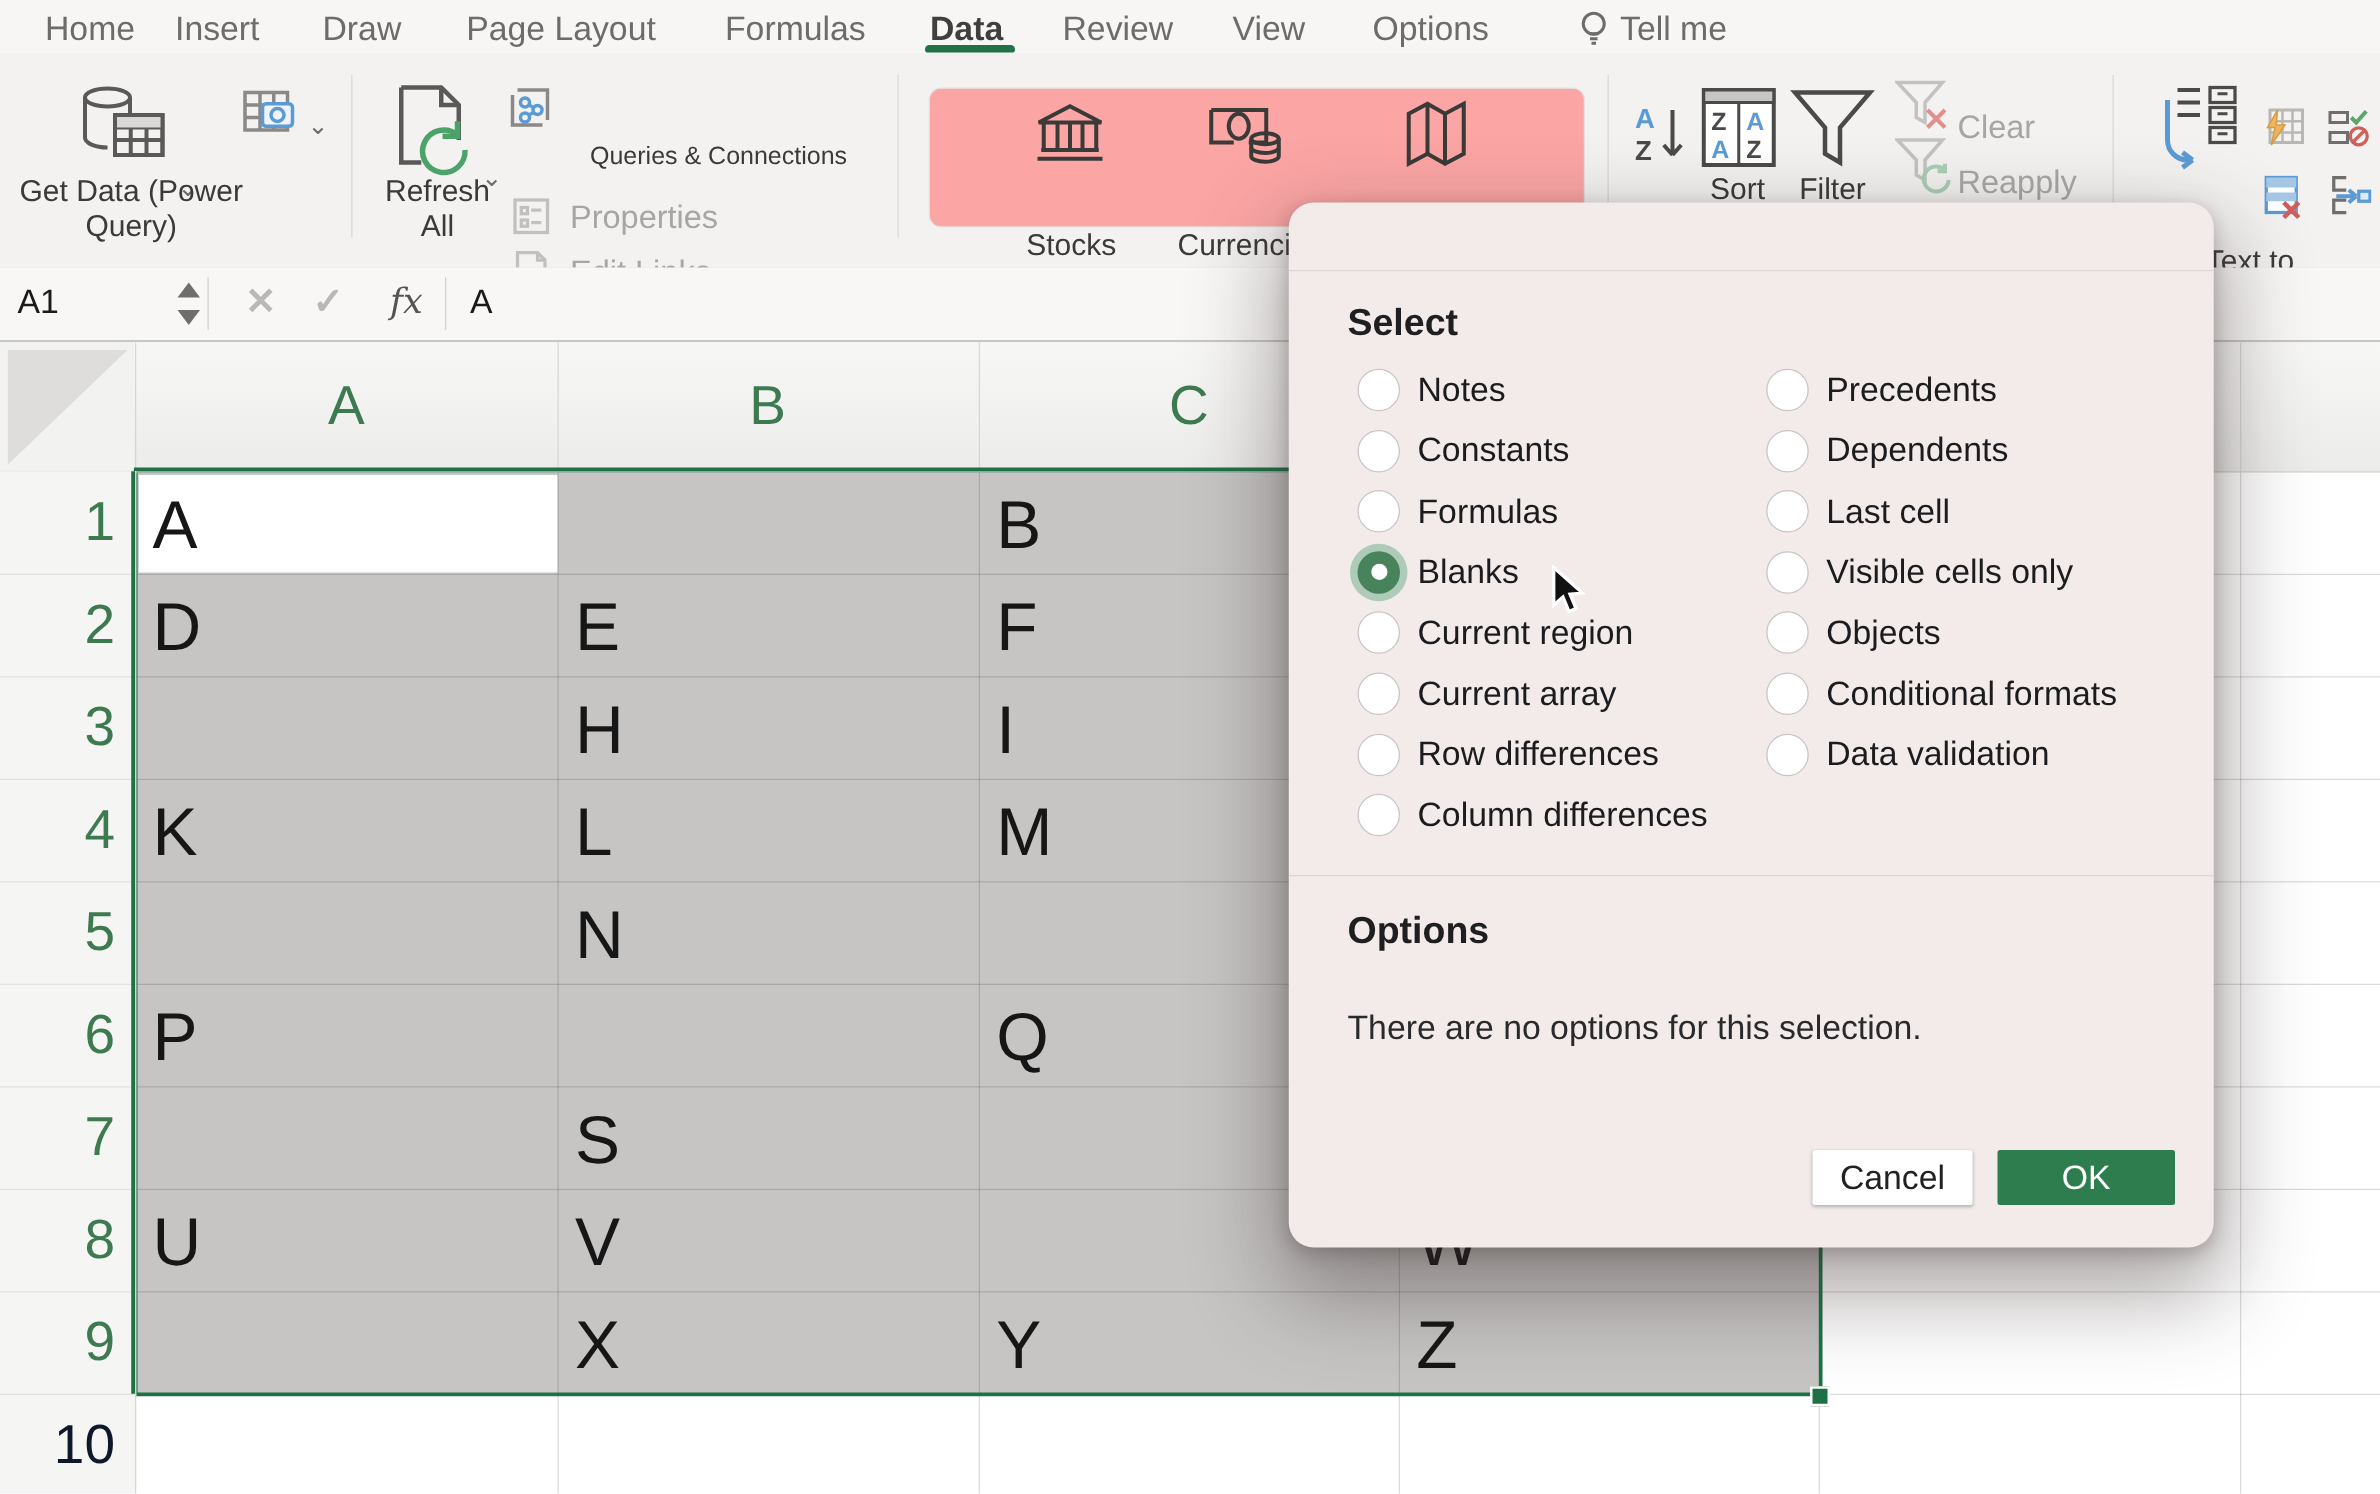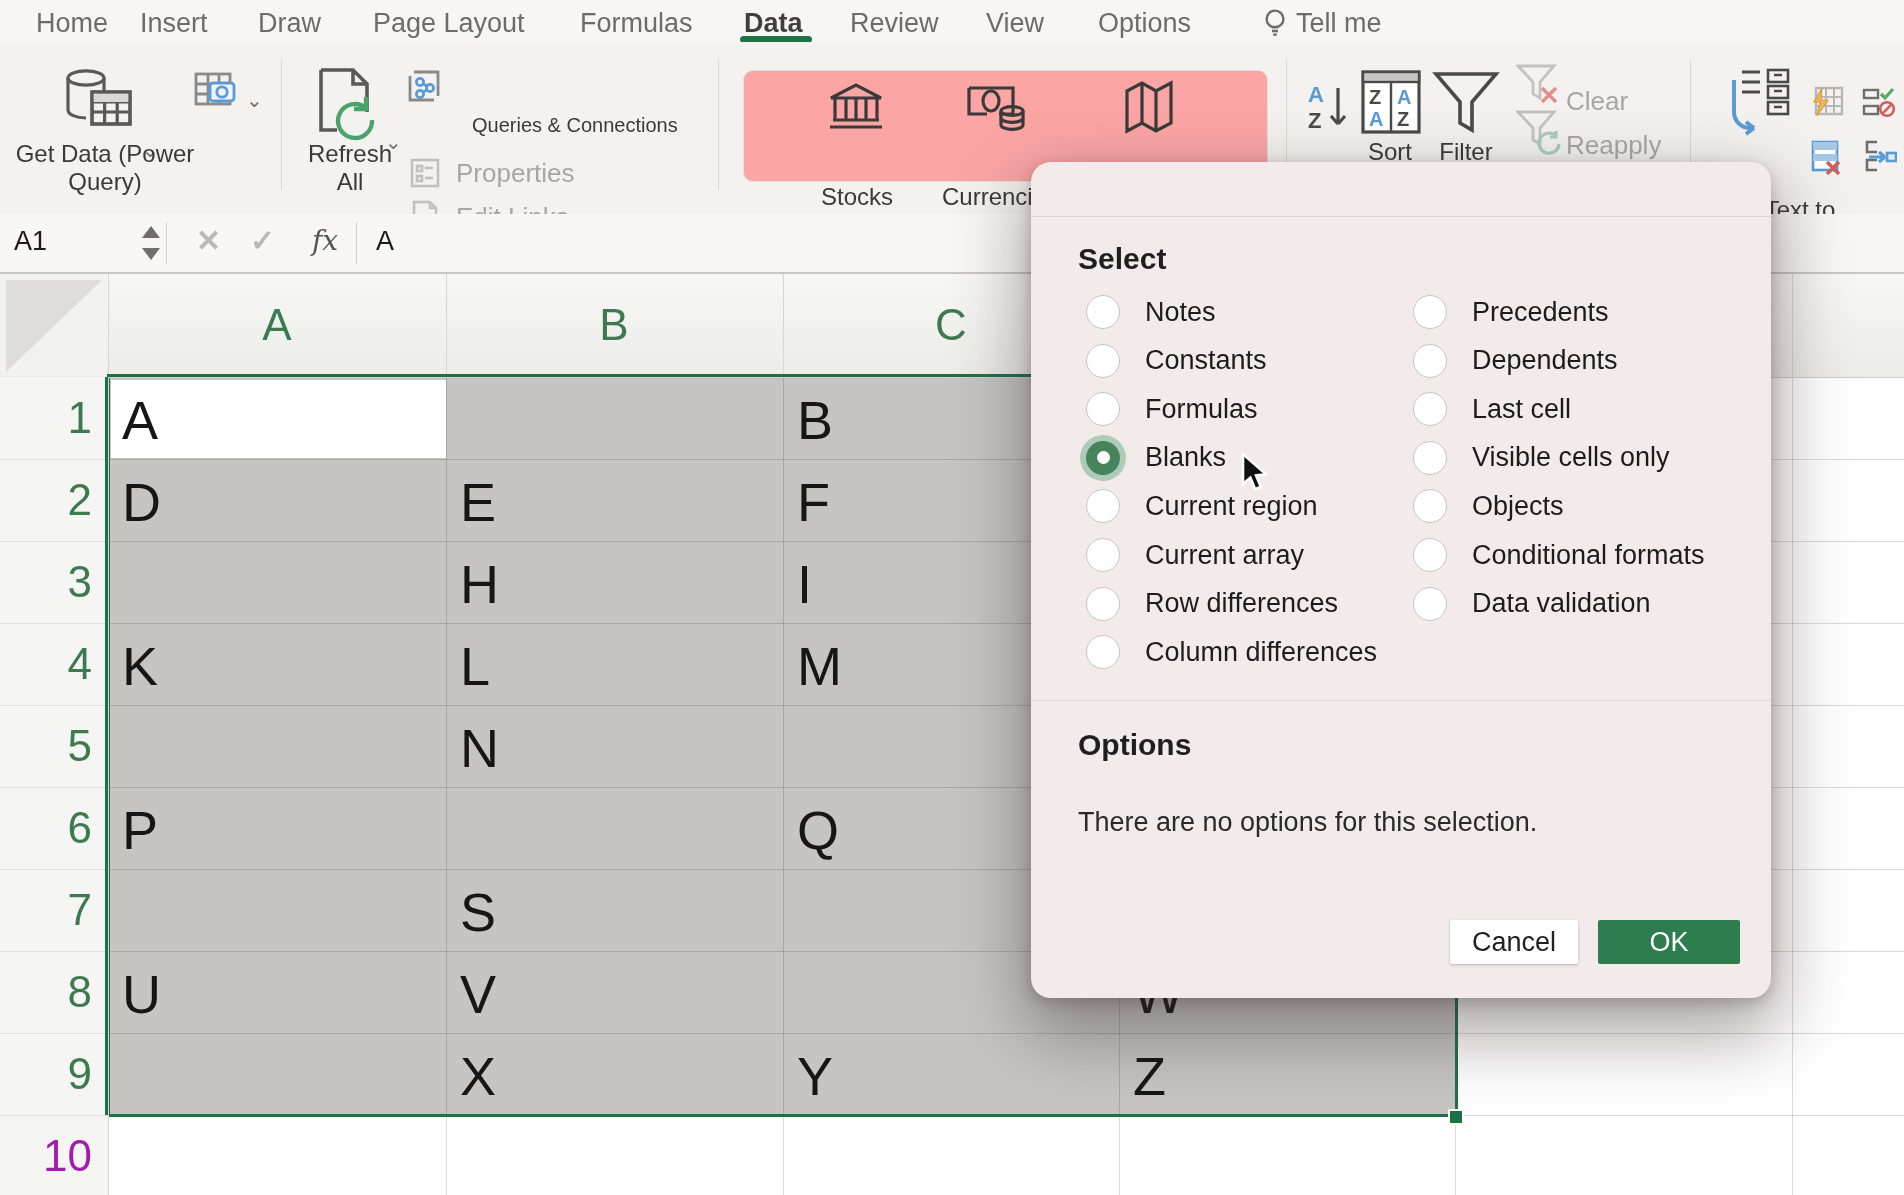--- a/index.html
+++ b/index.html
@@ -36,41 +36,41 @@
 
   
   #grid{left:0;top:274px;width:1904px;height:921px;background:#ffffff;}
   #colheaders{position:absolute;left:0;top:0;width:1904px;height:103px;
               background:linear-gradient(#f7f7f6,#ececeb);border-bottom:1px solid #cfcecd;}
   .colhead-letter{position:absolute;top:26px;font-size:44px;color:#3e7a50;transform:translateX(-50%);}
   .colhead-sep{position:absolute;top:0;width:1px;height:103px;background:#d7d6d5;}
   #rowheaders{position:absolute;left:0;top:103px;width:108px;height:818px;
               background:#f5f5f4;border-right:1px solid #d7d6d5;}
   .rowhead-num{position:absolute;width:92px;text-align:right;font-size:44px;color:#3e7a50;}
-  .rowhead-num.out{color:#a21caf;}
+  .rowhead-num.out{color:#0f172a;}
   .rowhead-sep{position:absolute;left:0;width:108px;height:1px;background:#e2e1e0;}
   #corner{position:absolute;left:0;top:0;width:107px;height:102px;background:#f2f2f1;}
   #corner-tri{position:absolute;left:6px;top:6px;width:96px;height:92px;background:#dedddc;
               clip-path:polygon(0 0,100% 0,0 100%);}
   #selection-fill{background:#c6c5c4;}
   #active-cell{background:#ffffff;}
   .gridline-v{position:absolute;width:1px;background:rgba(0,0,0,0.145);}
   .gridline-h{position:absolute;height:1px;background:rgba(0,0,0,0.145);}
   .cell-letter{position:absolute;font-size:54px;color:#161616;}
   #selection-border{border:3px solid #1e7145;box-sizing:border-box;}
   #fill-handle{width:12px;height:12px;background:#1e7145;border:2px solid #ffffff;}
 
   
   #dialog{left:1031px;top:162px;width:740px;height:836px;background:#f2ebea;
           border-radius:20px;box-shadow:0 30px 70px 8px rgba(55,40,40,.42),0 4px 14px rgba(55,40,40,.25);}
   #dialog-title{position:absolute;left:0;top:16px;width:740px;text-align:center;
                 font-size:30px;font-weight:bold;color:#262626;}
   #dialog-titleline{position:absolute;left:0;top:54px;width:740px;height:1px;background:#dcd5d4;}
   .dlg-heading{position:absolute;left:47px;font-size:30px;font-weight:bold;color:#1f1f21;}
-  .radio-row{position:absolute;display:flex;align-items:center;gap:25px;height:48px;}
+  .radio-row{position:absolute;display:flex;align-items:center;gap:14px;height:48px;}
   .radio{width:34px;height:34px;border-radius:50%;background:#ffffff;
          border:1.5px solid #c8c4c3;box-sizing:border-box;flex:0 0 auto;}
   .radio-sel{width:46px;height:46px;border-radius:50%;background:#aecbba;
              display:flex;align-items:center;justify-content:center;flex:0 0 auto;margin:-6px;}
   .radio-sel .ring{width:34px;height:34px;border-radius:50%;background:#47835b;
              display:flex;align-items:center;justify-content:center;}
   .radio-sel .dot{width:13px;height:13px;border-radius:50%;background:#ffffff;}
   .radio-lbl{font-size:27px;color:#1c1c1e;white-space:nowrap;}
   #dialog-sep{position:absolute;left:0;top:538px;width:740px;height:1px;background:#dcd5d4;}
   #options-msg{position:absolute;left:47px;top:645px;font-size:27px;color:#2a2a2c;}

